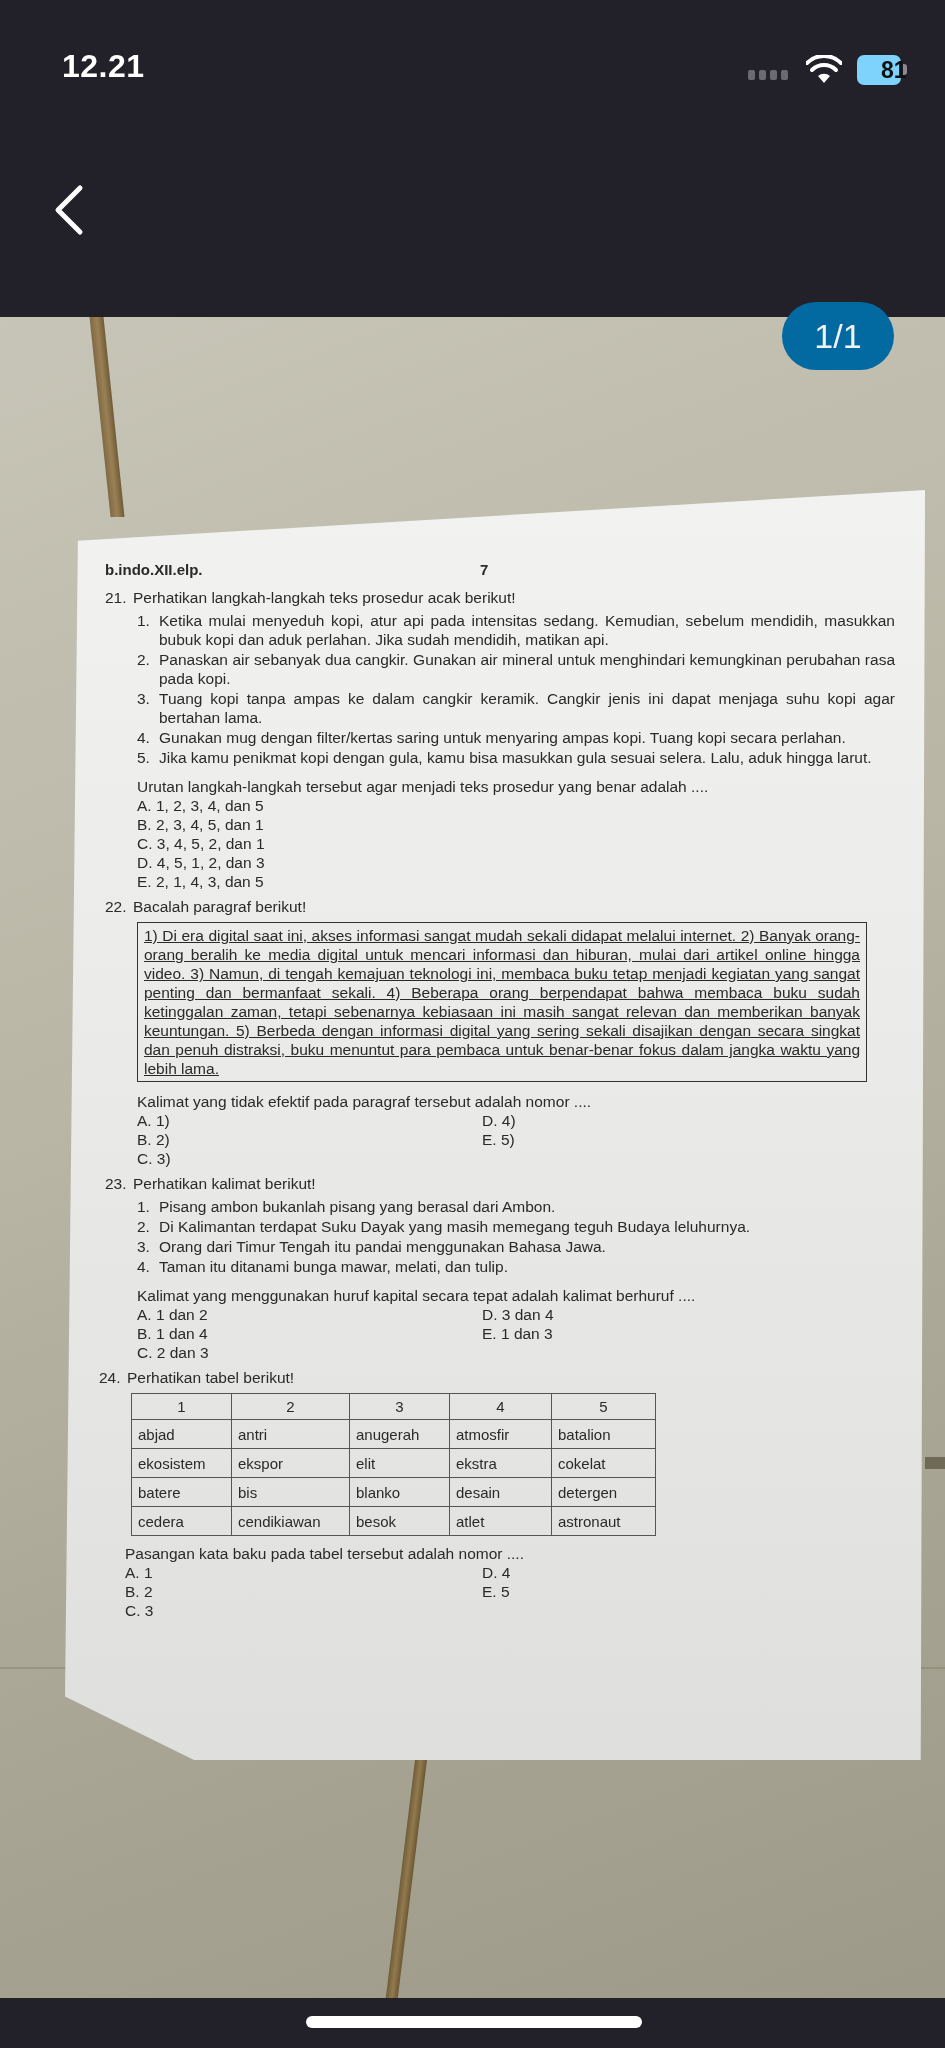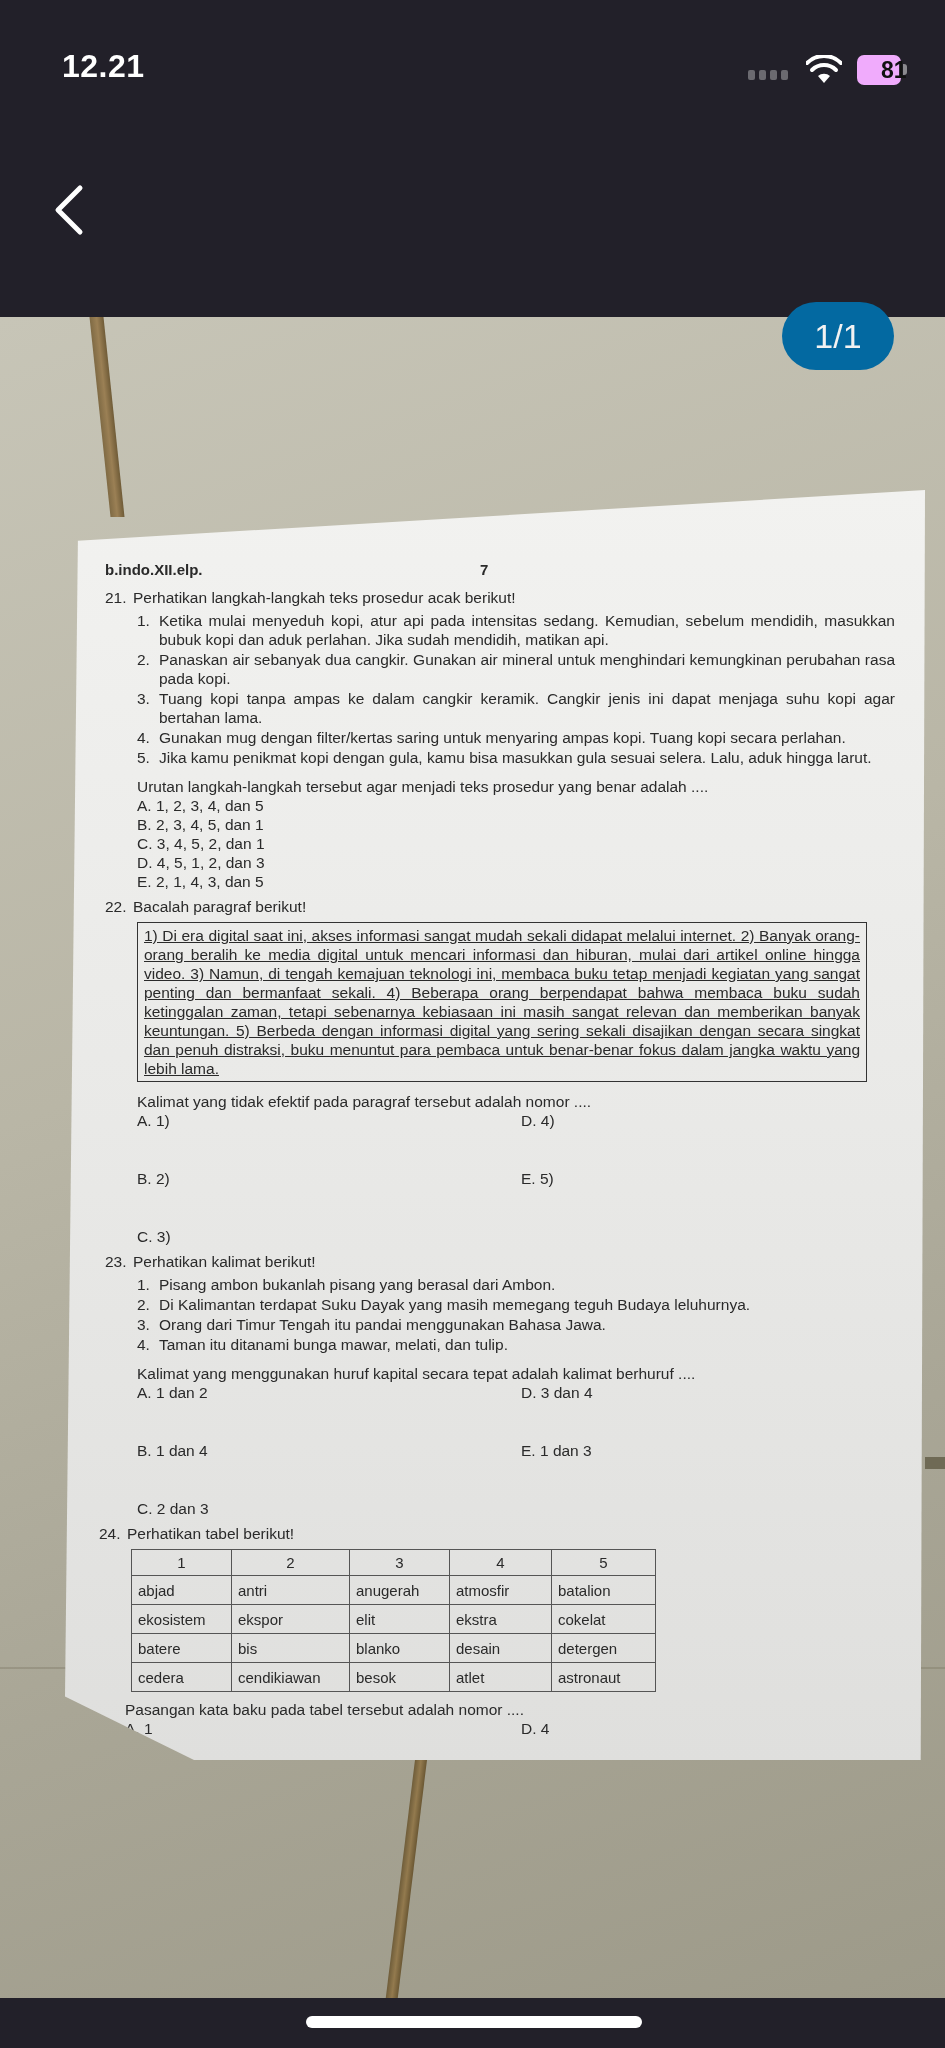--- a/index.html
+++ b/index.html
@@ -5,21 +5,21 @@
   * { box-sizing: border-box; margin: 0; padding: 0; }
   html, body { width: 945px; height: 2048px; overflow: hidden; background: #222029; }
   body { position: relative; font-family: "Liberation Sans", sans-serif; }
 
   
   .status-bar { position: absolute; left: 0; top: 0; width: 945px; height: 140px; background: #222029; }
   .status-time { position: absolute; left: 62px; top: 48px; color: #fff; font-size: 32px; font-weight: 700; letter-spacing: 0.5px; }
   .signal { position: absolute; left: 748px; top: 70px; display: flex; gap: 4px; }
   .signal span { width: 7px; height: 10px; border-radius: 2px; background: #6b6a70; display: block; }
   .wifi { position: absolute; left: 806px; top: 55px; width: 36px; height: 30px; }
-  .battery { position: absolute; left: 857px; top: 55px; width: 44px; height: 30px; background: #f0abfc; border-radius: 7px; color: #111; font-size: 23px; font-weight: 700; text-align: center; line-height: 30px; padding-left: 24px; }
+  .battery { position: absolute; left: 857px; top: 55px; width: 44px; height: 30px; background: #7dd3fc; border-radius: 7px; color: #111; font-size: 23px; font-weight: 700; text-align: center; line-height: 30px; padding-left: 24px; }
   .battery-nub { position: absolute; left: 903px; top: 64px; width: 4px; height: 11px; background: #8a898e; border-radius: 0 3px 3px 0; }
 
   
   .nav-bar { position: absolute; left: 0; top: 140px; width: 945px; height: 177px; background: #222029; }
   .back-button { position: absolute; left: 40px; top: 30px; width: 60px; height: 80px; cursor: pointer; }
 
   
   .photo { position: absolute; left: 0; top: 317px; width: 945px; height: 1681px; overflow: hidden;
     background: linear-gradient(160deg, #c7c5b7 0%, #b9b6a6 40%, #a9a696 70%, #9d9a89 100%); }
   .tile-line-1 { position: absolute; left: 100px; top: 0; width: 14px; height: 200px; background: linear-gradient(90deg,#7f6a44,#9b8055,#6f5b37); transform: skewX(6deg); }
@@ -37,21 +37,21 @@
   .doc-header .code { font-weight: 600; }
   .doc-header .page-num { position: absolute; left: 375px; font-weight: 700; }
   .q-title { margin-top: 6px; }
   .q-title .qn { display: inline-block; width: 28px; }
   .steps { margin-left: 32px; margin-top: 4px; }
   .step { display: flex; margin-bottom: 1px; text-align: justify; }
   .step .n { width: 22px; flex: none; }
   .step .t { flex: 1; }
   .prompt { margin-left: 32px; margin-top: 10px; }
   .opts { margin-left: 32px; }
-  .opts-grid { margin-left: 32px; display: grid; grid-template-columns: 345px 200px; gap: 39px; }
+  .opts-grid { margin-left: 32px; display: grid; grid-template-columns: 345px 200px; }
   .opt { height: 19px; }
   .para-box { margin-left: 32px; margin-top: 6px; border: 1.5px solid #333; padding: 3px 6px; text-align: justify; width: 730px; line-height: 19px; text-decoration: underline; }
   .word-table { margin-left: 26px; margin-top: 6px; border-collapse: collapse; font-size: 15px; }
   .word-table td, .word-table th { border: 1.5px solid #555; padding: 3px 6px; height: 29px; font-weight: normal; text-align: left; }
   .word-table th { text-align: center; height: 26px; }
 
   
   .home-bar { position: absolute; left: 0; top: 1998px; width: 945px; height: 50px; background: #222029; }
   .home-pill { position: absolute; left: 306px; top: 18px; width: 336px; height: 12px; border-radius: 6px; background: #fff; }
 </style>

